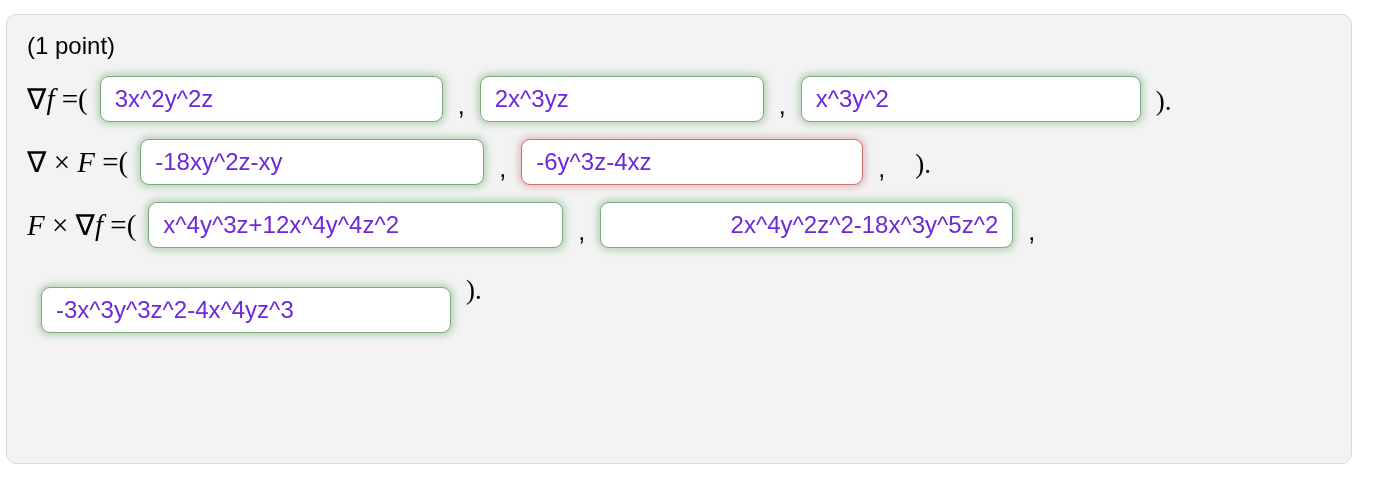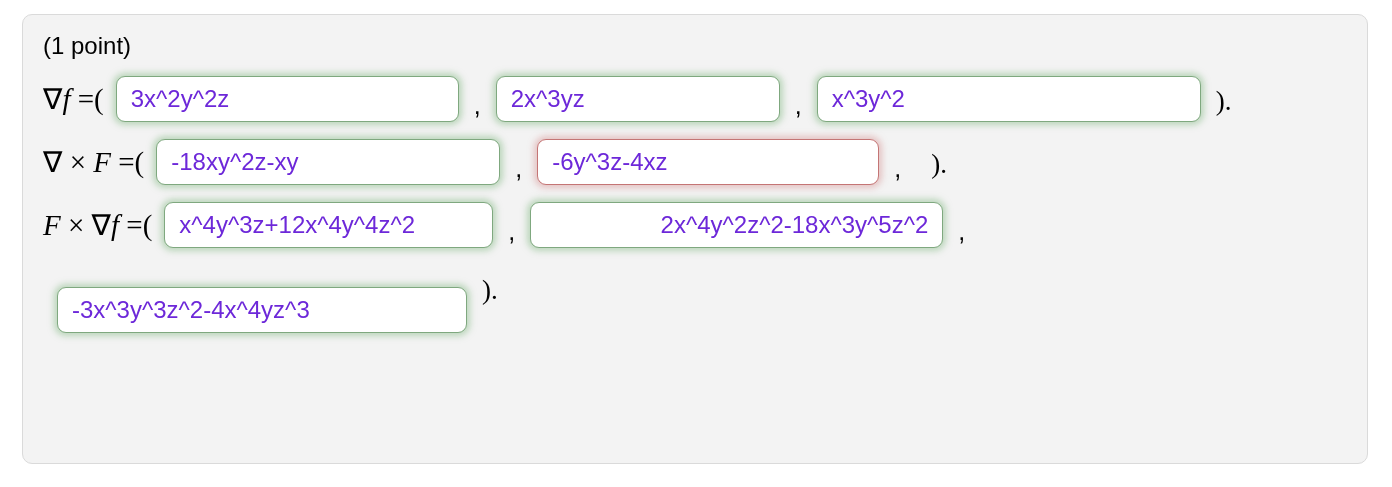--- a/index.html
+++ b/index.html
@@ -5,21 +5,21 @@
   * { box-sizing: border-box; }
   html, body {
     margin: 0; padding: 0;
     width: 1392px; height: 487px;
     background: #ffffff;
     font-family: "Liberation Sans", sans-serif;
     color: #000;
   }
   .panel {
     position: absolute;
-    left: 22px; top: 14px;
+    left: 6px; top: 14px;
     width: 1346px; height: 450px;
     background: #f3f3f3;
     border: 1px solid #dadada;
     border-radius: 10px;
     padding: 16px 20px;
     overflow: hidden;
   }
   .points {
     font-size: 24px;
     line-height: 30px;
@@ -90,36 +90,36 @@
 
   <div class="points">(1 point)</div>
 
 
   <div class="row">
     <span class="mlabel"><span class="msym">∇</span><span class="mit">f</span><span class="mplain"> =(</span></span>
     <input class="ansinput correct" style="width: 343px;" value="3x^2y^2z">
     <span class="sep">,</span>
     <input class="ansinput correct" style="width: 284px;" value="2x^3yz">
     <span class="sep">,</span>
-    <input class="ansinput correct" style="width: 384px;" value="x^3y^2">
+    <input class="ansinput correct" style="width: 340px;" value="x^3y^2">
     <span class="closing">).</span>
   </div>
 
   <div class="row">
     <span class="mlabel"><span class="msym">∇ × </span><span class="mit">F</span><span class="mplain"> =(</span></span>
     <input class="ansinput correct" style="width: 344px;" value="-18xy^2z-xy">
     <span class="sep">,</span>
     <input class="ansinput incorrect" style="width: 342px;" value="-6y^3z-4xz">
     <span class="sep">,</span>
     <span class="closing">).</span>
   </div>
 
   <div class="row">
     <span class="mlabel"><span class="mit">F</span><span class="msym"> × ∇</span><span class="mit">f</span><span class="mplain"> =(</span></span>
-    <input class="ansinput correct" style="width: 329px;" value="x^4y^3z+12x^4y^4z^2">
+    <input class="ansinput correct" style="width: 415px;" value="x^4y^3z+12x^4y^4z^2">
     <span class="sep">,</span>
     <input class="ansinput correct" style="width: 413px; text-align: right;" value="2x^4y^2z^2-18x^3y^5z^2">
     <span class="sep">,</span>
   </div>
 
   <div class="row">
     <input class="ansinput indent correct" style="width: 410px; margin-top: 44px;" value="-3x^3y^3z^2-4x^4yz^3">
     <span class="closing">).</span>
   </div>
 

